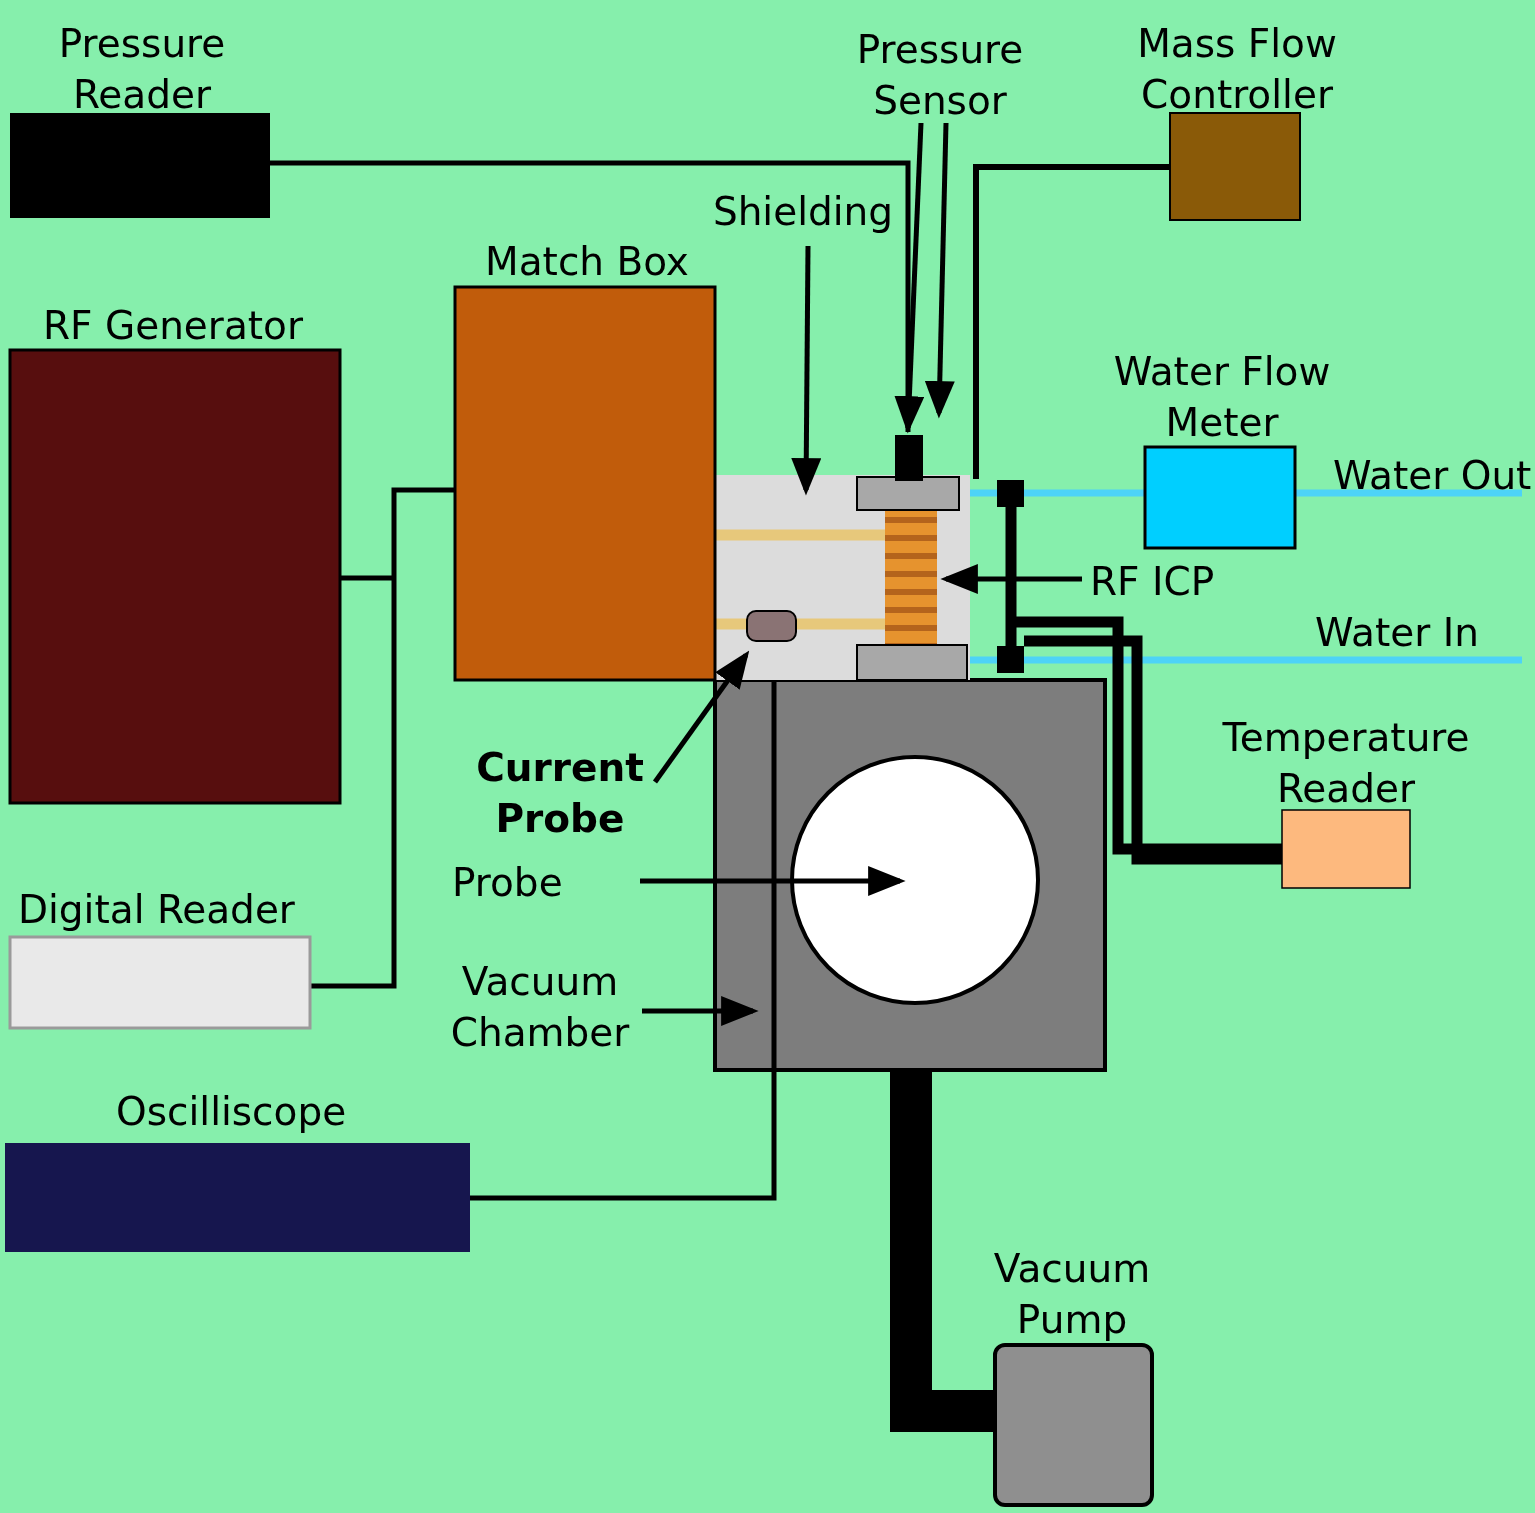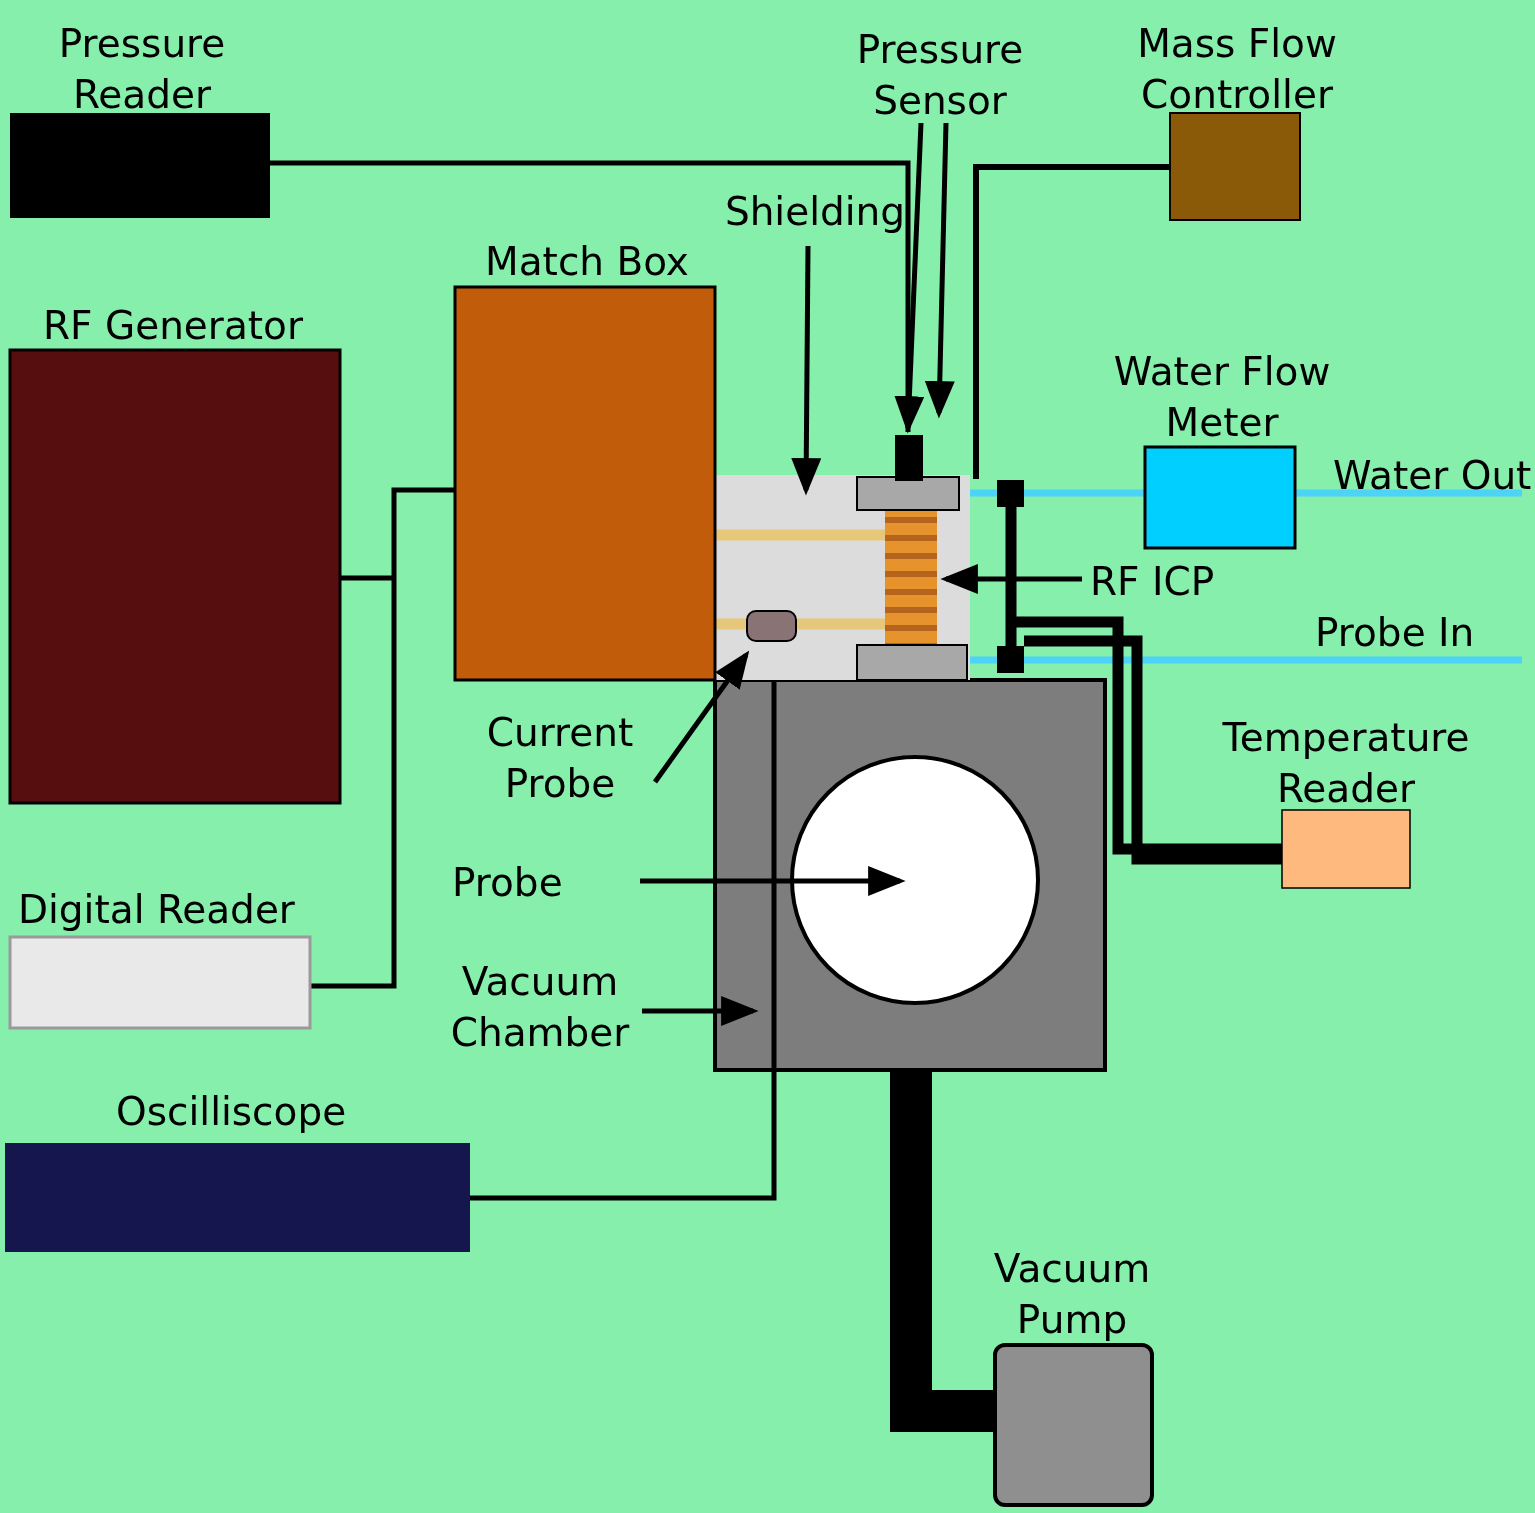--- a/index.html
+++ b/index.html
@@ -87,30 +87,30 @@
     <path d="M1082 579 L946 579" fill="none" stroke="#000" stroke-width="5" marker-end="url(#arrow)"></path>
   </svg>
 
   <div class="label center" style="left:142px;  top:18px;">Pressure
 Reader</div>
   <div class="label center" style="left:940px;  top:24px;">Pressure
 Sensor</div>
   <div class="label center" style="left:1237px; top:18px;">Mass Flow
 Controller</div>
   <div class="label center" style="left:587px;  top:236px;text-align:center;">Match Box</div>
-  <div class="label center" style="left:803px;  top:186px;margin-left:12px;">Shielding</div>
+  <div class="label center" style="left:803px;  top:186px;">Shielding</div>
   <div class="label center" style="left:173px;  top:300px;">RF Generator</div>
   <div class="label center" style="left:1222px; top:346px;">Water Flow
 Meter</div>
   <div class="label" style="left:1315px; top:450px;margin-left:18px;">Water Out</div>
   <div class="label" style="left:1090px; top:556px;">RF ICP</div>
-  <div class="label" style="left:1315px; top:607px;">Probe In</div>
+  <div class="label" style="left:1315px; top:607px;">Water In</div>
   <div class="label center" style="left:1346px; top:712px;">Temperature
 Reader</div>
-  <div class="label center" style="left:560px;  top:707px;">Current
+  <div class="label center" style="left:560px;  top:742px;font-weight:bold;">Current
 Probe</div>
   <div class="label" style="left:452px;  top:857px;">Probe</div>
   <div class="label center" style="left:540px;  top:956px;">Vacuum
 Chamber</div>
   <div class="label" style="left:18px;   top:884px;">Digital Reader</div>
   <div class="label" style="left:116px;  top:1086px;">Oscilliscope</div>
   <div class="label center" style="left:1072px; top:1243px;">Vacuum
 Pump</div>
 
 </div>

